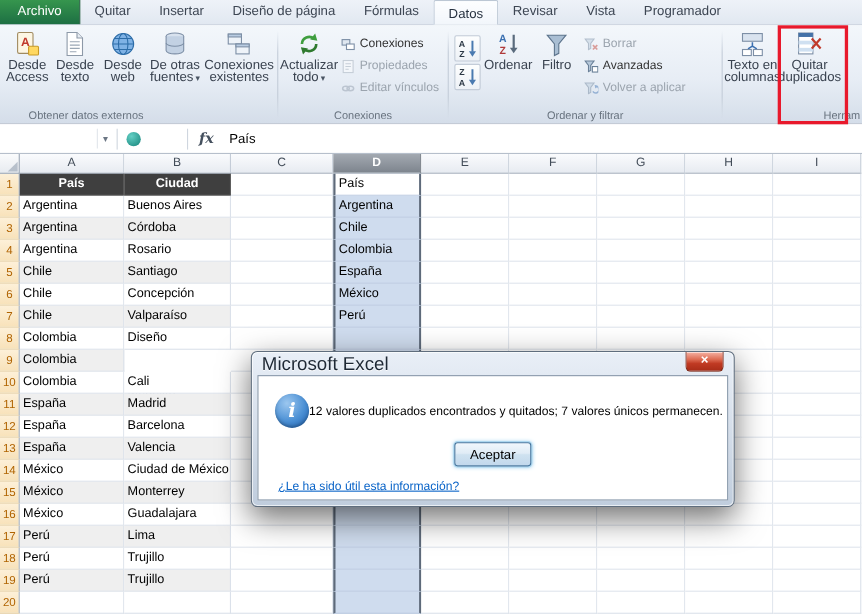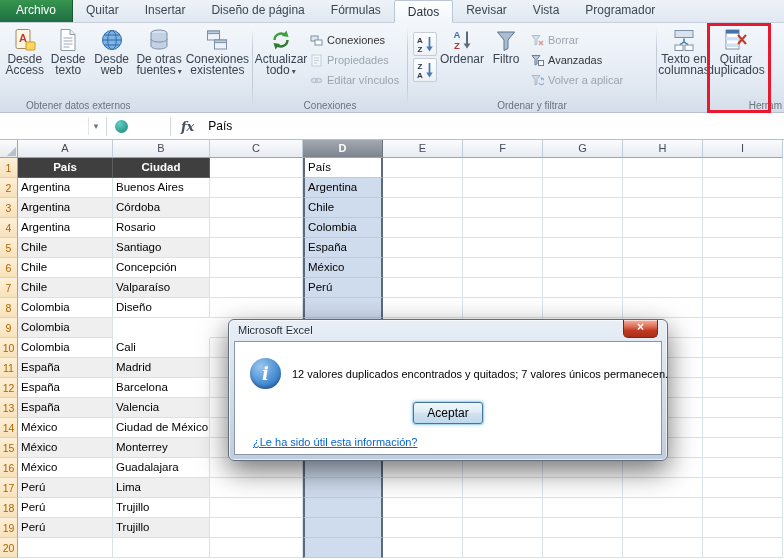--- a/index.html
+++ b/index.html
@@ -70,27 +70,27 @@
   .cell.hdrcell{background:#3f3f3f;color:#fff;font-weight:bold;text-align:center;
     border-right:1px solid #5d5d5d;border-bottom:1px solid #5d5d5d}
   .cell.band{background:#efefef}
   .cell.selcell{background:#cfdcee;border-left:2px solid #5e6a7a;border-right:2px solid #5e6a7a;border-bottom:1px solid #bccbe0}
   .cell.activecell{background:#fff;border-left:2px solid #5e6a7a;border-right:2px solid #5e6a7a;border-bottom:1px solid #bccbe0}
 
   
   .dialog{position:absolute;left:228px;top:319px;width:440px;height:142px;z-index:100;border-radius:6px;
     border:1px solid #5f6d7d;background:linear-gradient(#e9eff7,#c0cddd);
     box-shadow:0 10px 28px rgba(0,0,0,.55), inset 0 0 0 1px rgba(255,255,255,.65)}
-  .dtitle{height:21px;font-size:11px;color:#1d2835;padding-left:9px;line-height:21px;text-shadow:0 1px 0 rgba(255,255,255,.8)}
+  .dtitle{height:21px;font-size:17px;color:#1d2835;padding-left:9px;line-height:21px;text-shadow:0 1px 0 rgba(255,255,255,.8)}
   .dclose{position:absolute;top:0;right:9px;width:35px;height:18px;
     background:linear-gradient(#f6b3a4,#dd6b52 40%,#c03a23 62%,#a92d18);
     border:1px solid #7d2615;border-top:none;border-radius:0 0 5px 5px;color:#fff;font-size:12px;font-weight:bold;
     text-align:center;line-height:15px;box-shadow:inset 0 1px 0 rgba(255,255,255,.55);cursor:default}
   .dbody{position:absolute;left:5px;right:5px;top:21px;bottom:5px;background:#fff;border:1px solid #8898aa}
-  .dcontent{display:flex;align-items:center;gap:11px;padding:16px 10px 0 15px}
+  .dcontent{display:flex;align-items:center;padding:16px 10px 0 15px}
   .dinfo{width:31px;height:31px;flex:0 0 31px;border-radius:50%;color:#fff;text-align:center;line-height:31px;
     font-family:"DejaVu Serif",serif;font-style:italic;font-weight:bold;font-size:18px;
     background:radial-gradient(circle at 35% 28%,#9cc7ef,#4a8fd4 55%,#1c5ead);
     box-shadow:inset 0 -2px 3px rgba(0,0,0,.25)}
   .dinfo::after{content:"i"}
   .dmsg{font-size:11px;color:#000;white-space:nowrap}
   .dbtnrow{text-align:center;margin-top:13px}
   .dbtn{display:inline-block;min-width:70px;height:22px;line-height:20px;font-size:12px;color:#000;text-align:center;
     background:linear-gradient(#f1f7fc,#e0ecf6 45%,#cfe2f0 52%,#c2d8ec);
     border:1px solid #44759e;border-radius:3px;box-shadow:0 0 0 1px #add7ef,0 0 4px #7fc2ea;cursor:default}

